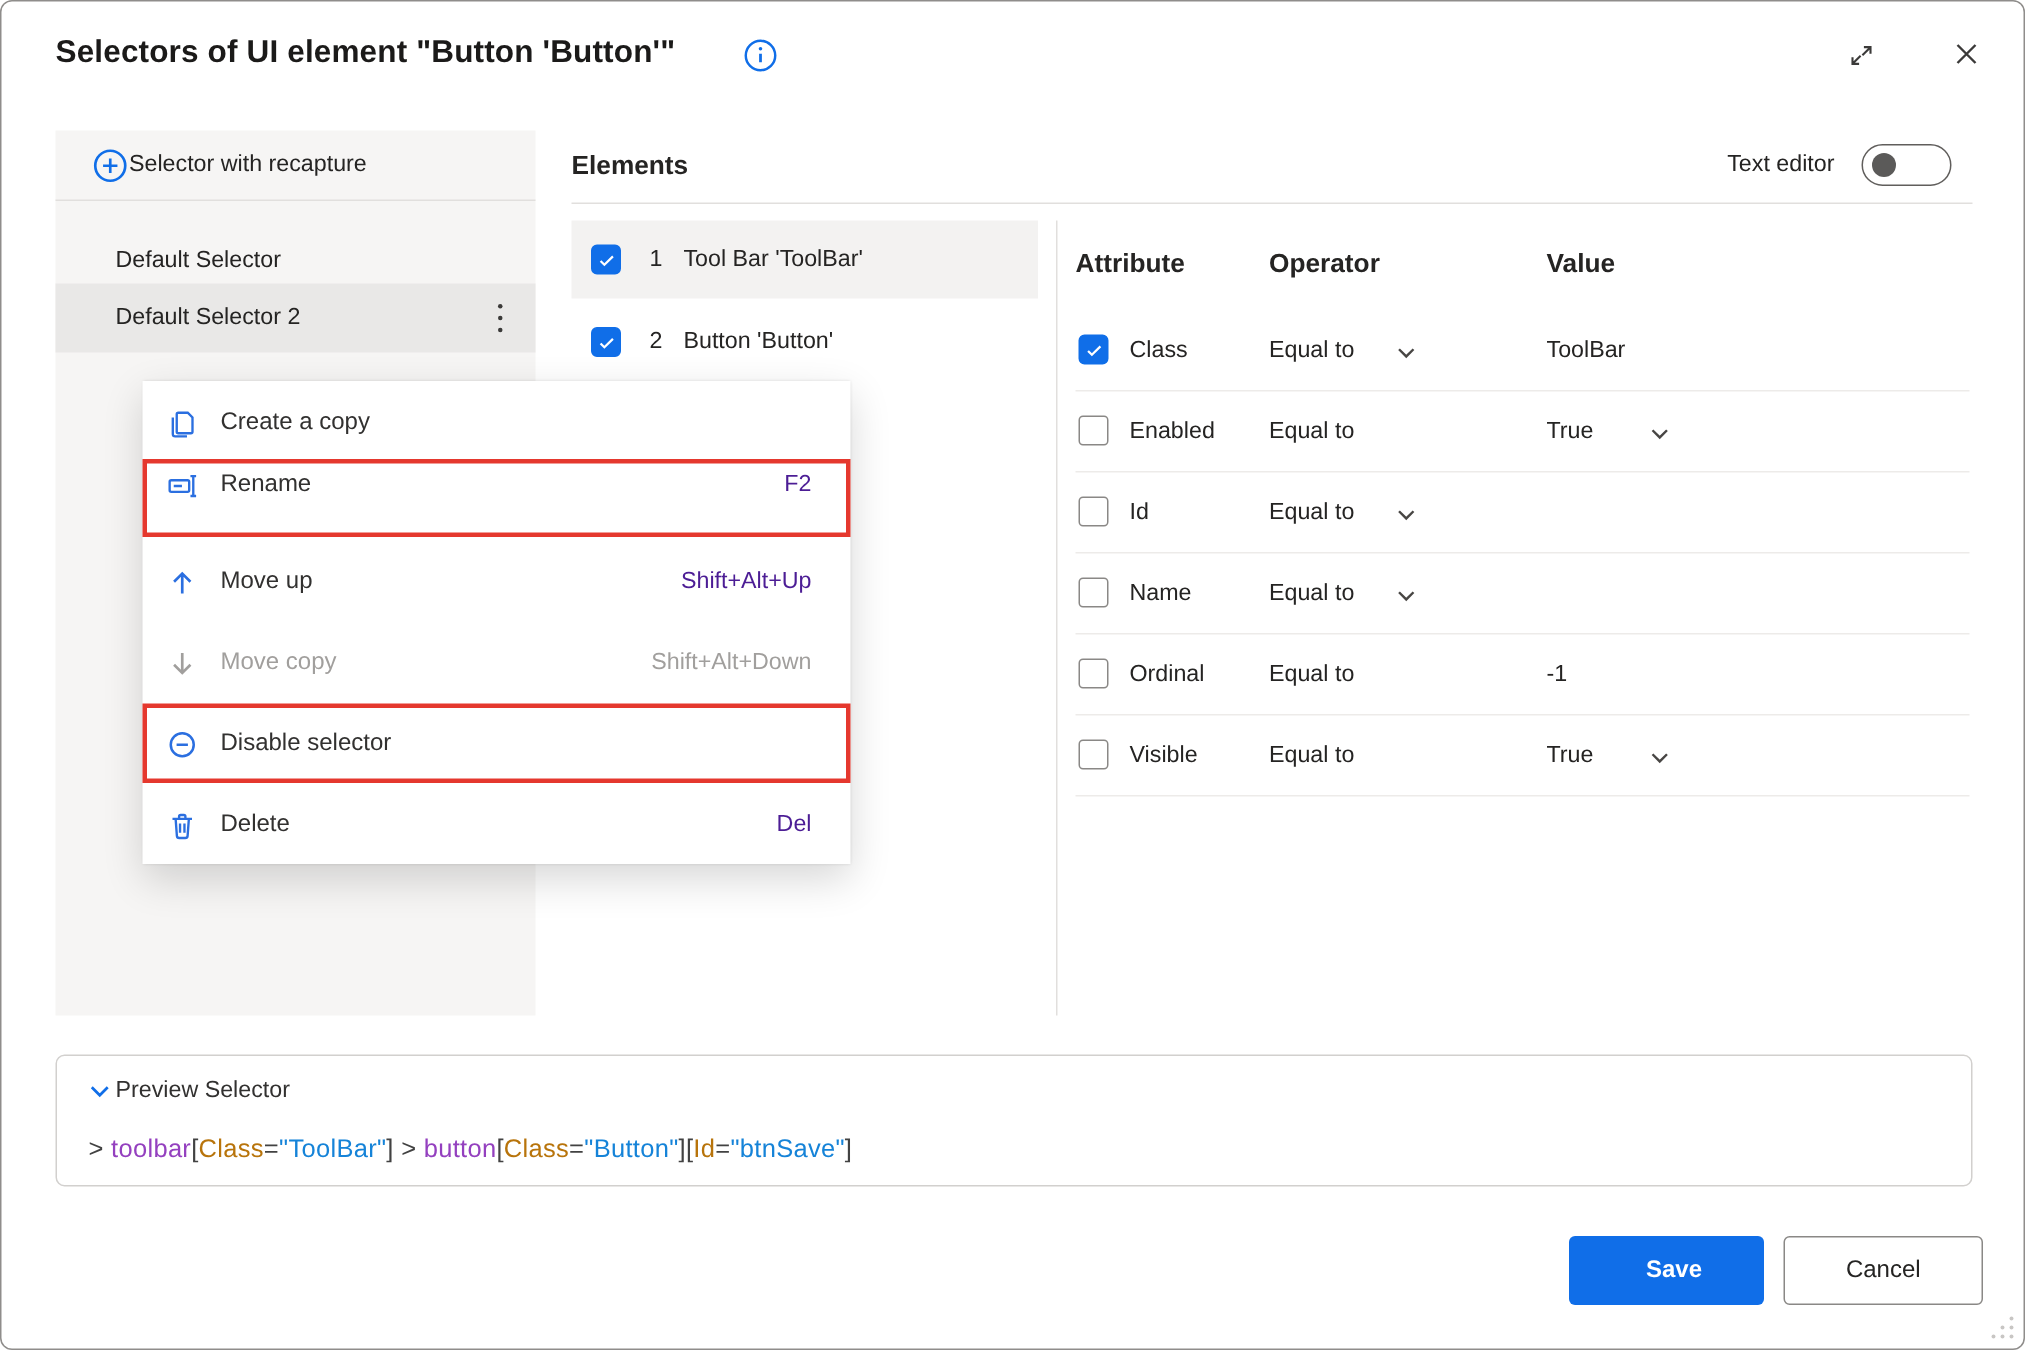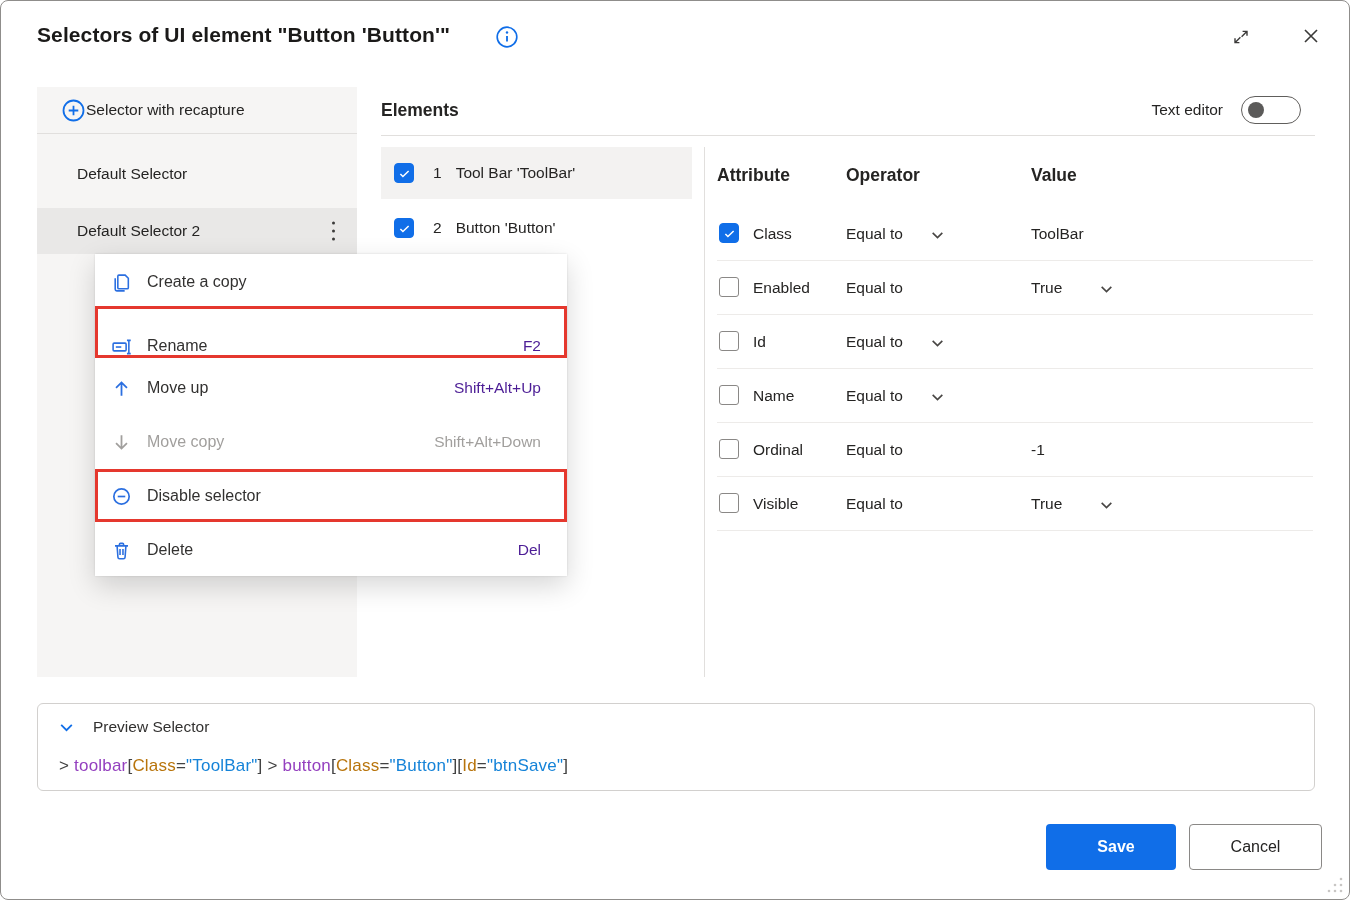--- a/index.html
+++ b/index.html
@@ -64,21 +64,21 @@
   .arow .a-val{position:absolute;left:314px;top:18px;font-size:15.5px;}
   .arow .a-valchev{position:absolute;left:382px;top:21px;cursor:pointer;}
 
   
   .texteditor-label{position:absolute;top:100px;right:126px;font-size:15.5px;color:#252423;}
   .toggle{position:absolute;left:1240px;top:95px;width:60px;height:28px;border:1px solid #605e5c;border-radius:15px;background:#fff;box-sizing:border-box;cursor:pointer;}
   .toggle .knob{position:absolute;left:6px;top:5px;width:16px;height:16px;border-radius:50%;background:#5b5a59;}
 
   
   .preview{position:absolute;left:36px;top:702px;width:1278px;height:88px;border:1px solid #d2d0ce;border-radius:6px;box-sizing:border-box;background:#fff;}
-  .preview-head{position:absolute;left:20px;top:14px;display:flex;align-items:center;gap:18px;font-size:15.5px;color:#323130;cursor:pointer;background:none;border:none;padding:0;font-family:inherit;}
+  .preview-head{position:absolute;left:20px;top:14px;display:flex;align-items:center;gap:2px;font-size:15.5px;color:#323130;cursor:pointer;background:none;border:none;padding:0;font-family:inherit;}
   .preview-code{position:absolute;left:21px;top:52px;font-size:17px;letter-spacing:.2px;white-space:pre;}
   .tok-punct{color:var(--tok-punct,#424242);}
   .tok-element{color:var(--tok-element,#9440bf);}
   .tok-attr{color:var(--tok-attr,#b8740b);}
   .tok-string{color:var(--tok-string,#1583d8);}
 
   
   .save-btn{position:absolute;left:1045px;top:823px;width:130px;height:46px;background:var(--accent,#106ee8);
     color:#fff;font-weight:700;font-size:16px;border:none;border-radius:4px;cursor:pointer;font-family:inherit;padding-left:16px;}
   .cancel-btn{position:absolute;left:1188px;top:823px;width:133px;height:46px;background:#fff;color:#252423;
@@ -117,21 +117,21 @@
             <circle cx="12" cy="12" r="9.6" fill="none" stroke="#106EE8" stroke-width="1.7"></circle>
             <path d="M12 7.4v9.2M7.4 12h9.2" stroke="#106EE8" stroke-width="1.7" fill="none"></path>
           </svg>
       </span>
       <span>Selector with recapture</span>
     </button>
     <div id="sidebar-items">
         <div class="sideitem" style="top: 64px;">
           <span>Default Selector</span>
         </div>
-        <div class="sideitem selected" style="top: 121px;">
+        <div class="sideitem selected" style="top: 102px;">
           <span>Default Selector 2</span>
           <button class="kebab">
             <svg width="5" height="24" viewBox="0 0 6 26" fill="#3b3a39">
               <circle cx="3" cy="3.5" r="1.8"></circle>
               <circle cx="3" cy="13" r="1.8"></circle>
               <circle cx="3" cy="22.5" r="1.8"></circle>
             </svg>
           </button>
         </div>
       </div>
@@ -230,21 +230,21 @@
       <div class="menuitem" style="top: 4px;">
         <span class="mi-icon">
           <svg width="21" height="21" viewBox="0 0 20 20">
             <path d="M7.5 3h6l3 3v9a1 1 0 0 1-1 1h-8a1 1 0 0 1-1-1V4a1 1 0 0 1 1-1z" fill="none" stroke="#2b6fe0" stroke-width="1.5"></path>
             <path d="M4 6v10.5A1.5 1.5 0 0 0 5.5 18H13" fill="none" stroke="#2b6fe0" stroke-width="1.5"></path>
           </svg>
         </span>
         <span class="mi-label">Create a copy</span>
         <span class="mi-shortcut"></span>
       </div>
-      <div class="menuitem" style="top: 68px; justify-content: space-between;">
+      <div class="menuitem" style="top: 45px; justify-content: space-between;">
         <span class="mi-icon">
           <svg width="21" height="21" viewBox="0 0 20 20">
             <rect x="2" y="6.8" width="12.4" height="7.4" rx="1" fill="none" stroke="#2b6fe0" stroke-width="1.5"></rect>
             <path d="M17 4.2v12.6M15.2 4.2h3.6M15.2 16.8h3.6" fill="none" stroke="#2b6fe0" stroke-width="1.5"></path>
             <path d="M4.6 10.5h5.2" fill="none" stroke="#2b6fe0" stroke-width="1.5"></path>
           </svg>
         </span>
         <span class="mi-label">Rename</span>
         <span class="mi-shortcut">F2</span>
       </div>

